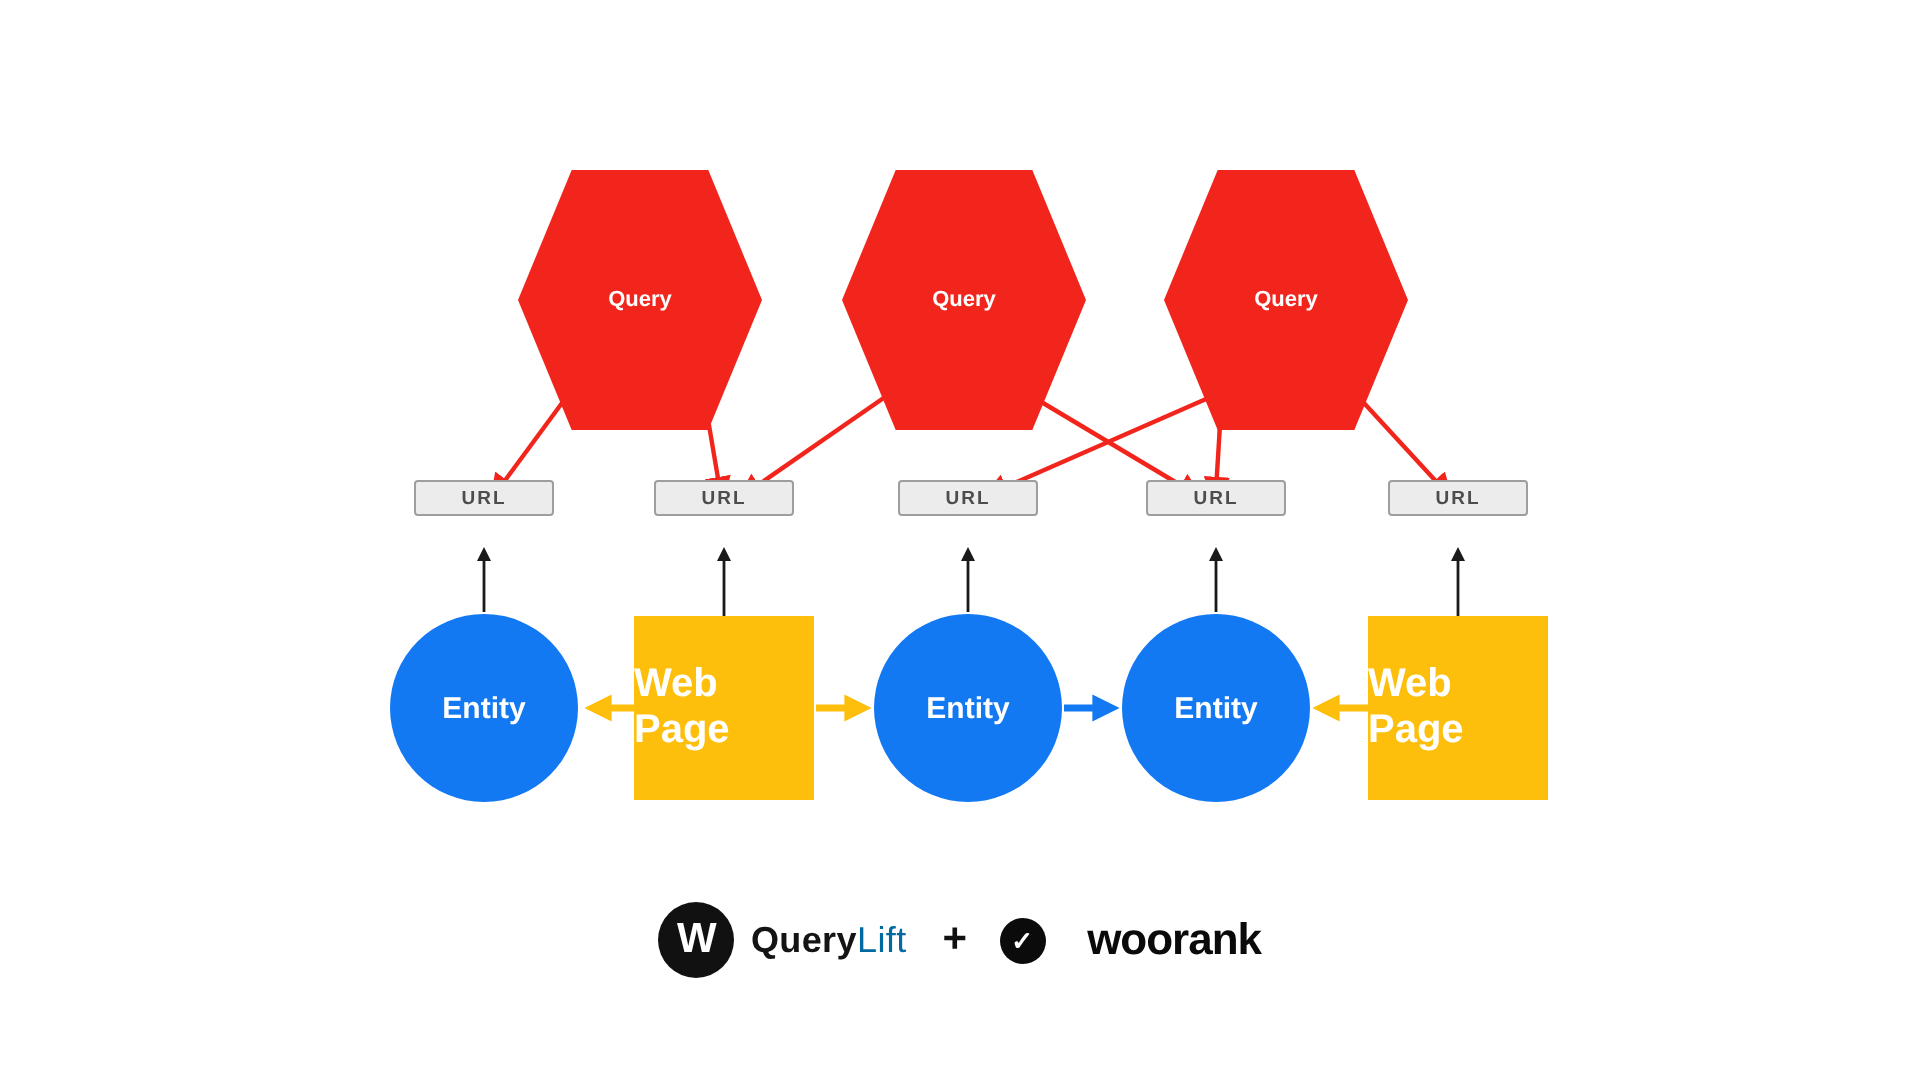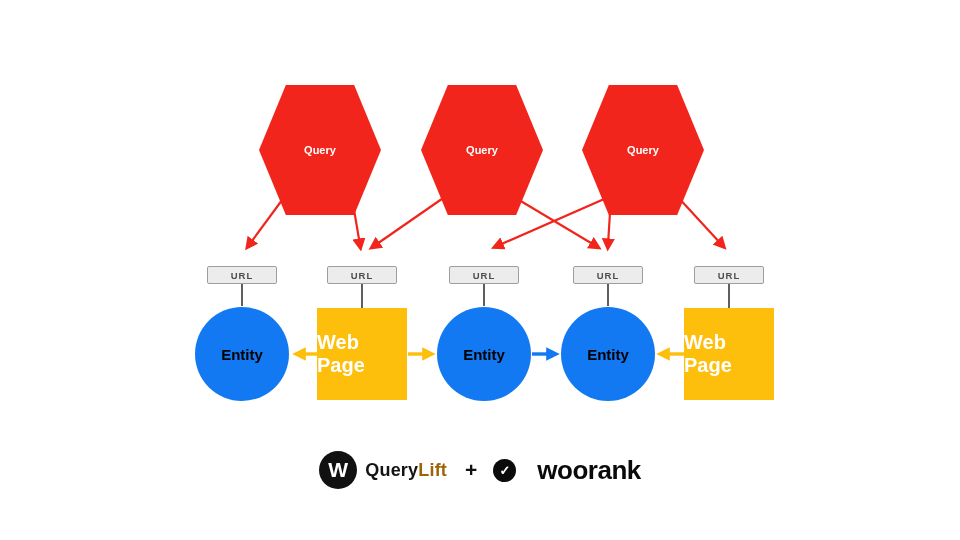--- a/index.html
+++ b/index.html
@@ -4,48 +4,48 @@
 <style>
   html,body{margin:0;padding:0;background:#fff;}
   .stage{position:relative;width:960px;height:540px;background:#ffffff;
          font-family:"Liberation Sans",sans-serif;overflow:hidden;}
   svg.arrows{position:absolute;left:0;top:0;width:960px;height:540px;pointer-events:none;}
   .hex{position:absolute;width:122px;height:130px;background:#F1251B;
        clip-path:polygon(22% 0,78% 0,100% 50%,78% 100%,22% 100%,0 50%);
        display:flex;align-items:center;justify-content:center;
        color:#fff;font-weight:700;font-size:11px;}
   .hex1{left:259px;top:85px;} .hex2{left:421px;top:85px;} .hex3{left:582px;top:85px;}
-  .urlbox{position:absolute;top:266px;width:70px;height:18px;box-sizing:border-box;
+  .urlbox{position:absolute;top:240px;width:70px;height:18px;box-sizing:border-box;
        background:#ECECEC;border:1px solid #9E9E9E;border-radius:2px;
        display:flex;align-items:center;justify-content:center;
        font-size:9.5px;font-weight:700;color:#4D4D4D;letter-spacing:1px;}
   .url1{left:207px;} .url2{left:327px;} .url3{left:449px;} .url4{left:573px;} .url5{left:694px;}
   .entity{position:absolute;width:94px;height:94px;border-radius:50%;background:#1379F2;
        display:flex;align-items:center;justify-content:center;
-       color:#000000;font-weight:700;font-size:15px;}
+       color:#ffffff;font-weight:700;font-size:15px;}
   .ent1{left:195px;top:307px;} .ent2{left:437px;top:307px;} .ent3{left:561px;top:307px;}
   .webpage{position:absolute;width:90px;height:92px;background:#FDBF0B;
        display:flex;align-items:center;justify-content:center;
        color:#fff;font-weight:700;font-size:20px;}
   .wp1{left:317px;top:308px;} .wp2{left:684px;top:308px;}
   .footer{position:absolute;left:0;right:0;top:449px;height:42px;
        display:flex;align-items:center;justify-content:center;}
   .wl{display:flex;align-items:center;gap:8px;}
   .wl-circle{width:38px;height:38px;border-radius:50%;background:#111;
        display:flex;align-items:center;justify-content:center;
        color:#fff;font-weight:700;font-size:21px;}
   .wl-text{font-size:18px;letter-spacing:.2px;}
   .wl-bold{font-weight:700;color:#141414;}
-  .wl-light{font-weight:700;color:#a16207;}
+  .wl-light{font-weight:400;color:#0369a1;}
   .plus{margin:0 16px 0 18px;font-size:21px;font-weight:700;color:#111;}
   .wr{display:flex;align-items:center;gap:6px;}
   .wr-circle{width:23px;height:23px;border-radius:50%;background:#0B0B0B;
        display:flex;align-items:center;justify-content:center;
        color:#fff;font-weight:700;font-size:13px;}
-  .wr-text{font-size:26px;font-weight:700;color:#0A0A0A;letter-spacing:-0.5px;margin-left:15px;}
+  .wr-text{font-size:22px;font-weight:700;color:#0A0A0A;letter-spacing:-0.5px;margin-left:15px;}
 </style>
 </head>
 <body>
 
 <div class="stage">
 
   <svg class="arrows" viewBox="0 0 960 540">
     <defs>
       <marker id="mr" markerWidth="6" markerHeight="6" refX="3" refY="3" orient="auto">
         <path d="M0,0 L6,3 L0,6 Z" fill="#F1251B"></path>

